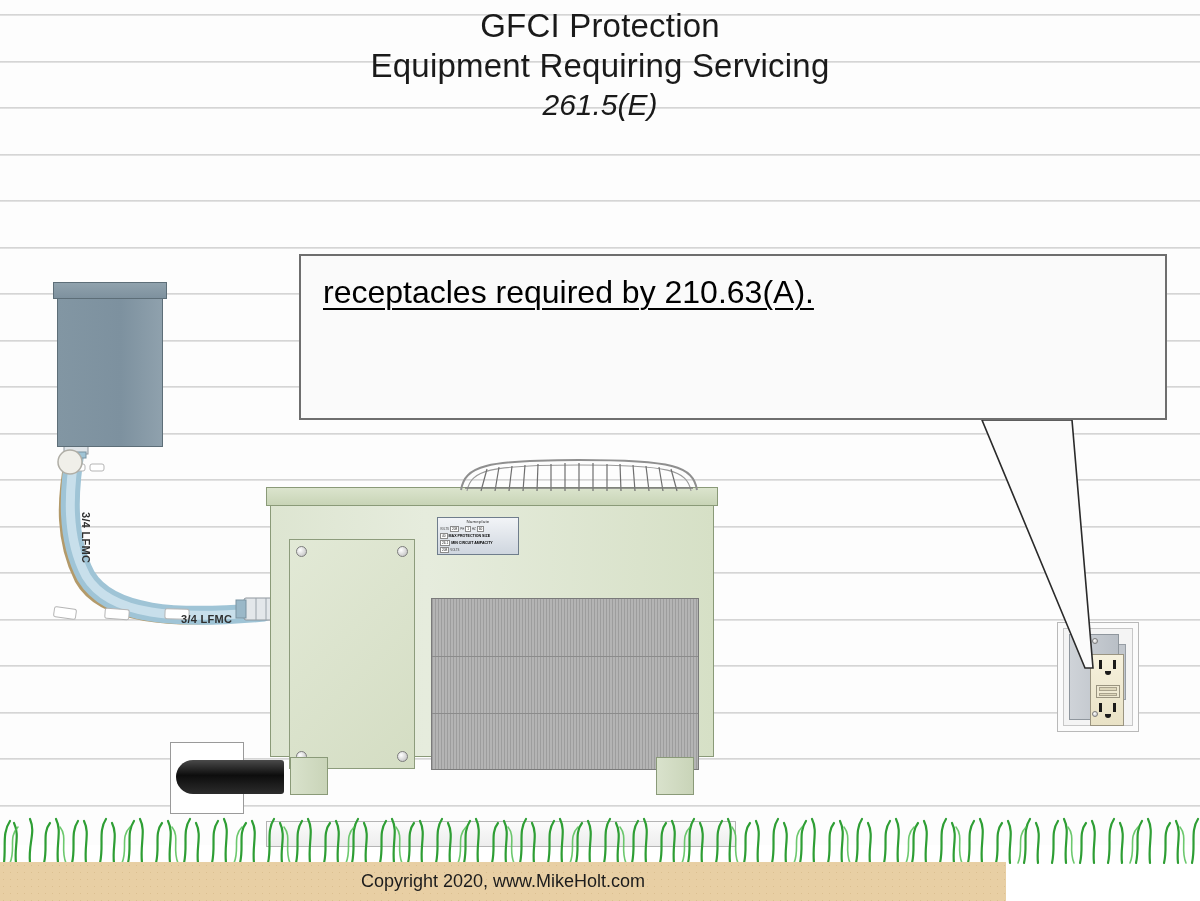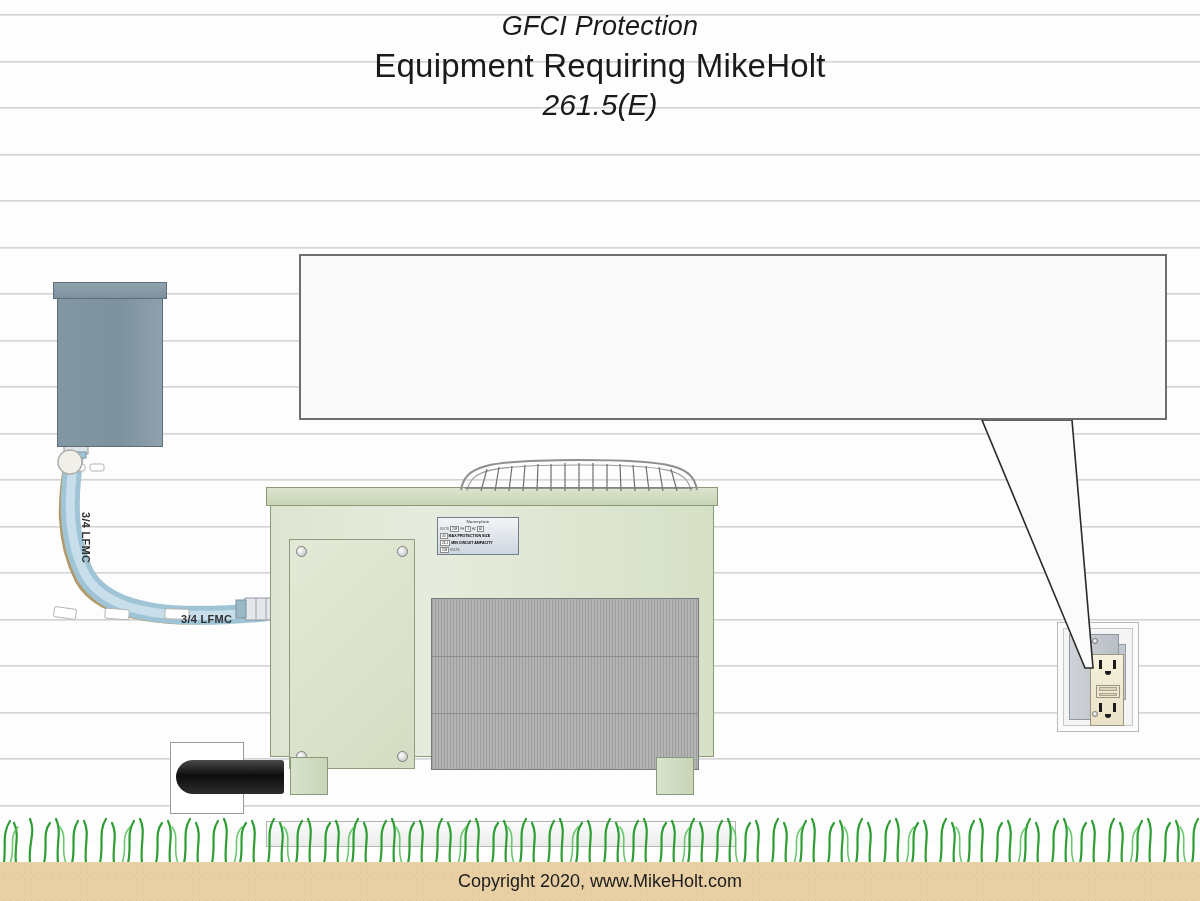--- a/index.html
+++ b/index.html
@@ -9,21 +9,21 @@
 
   
   #wall{position:absolute;left:0;top:0;width:1200px;height:845px;
         background:#fdfdfd;}
   .siding-line{position:absolute;left:0;width:1200px;height:2px;
         background:linear-gradient(to bottom,#cfcfcf,#e8e8e8);}
 
   
   #title{position:absolute;left:0;top:6px;width:1200px;text-align:center;
          color:#1a1a1a;z-index:30;pointer-events:none;}
-  #title .t1{font-size:27px;line-height:40px;letter-spacing:.2px;font-style:italic;}
+  #title .t1{font-size:33px;line-height:40px;letter-spacing:.2px;}
   #title .t2{font-size:33px;line-height:40px;letter-spacing:.2px;}
   #title .t3{font-size:30px;line-height:38px;font-style:italic;}
 
   
   #pointer{position:absolute;left:0;top:0;width:1200px;height:901px;z-index:18;}
   #callout{position:absolute;left:299px;top:254px;width:868px;height:166px;
            background:#fafafa;border:2px solid #6e6e6e;z-index:20;
            box-sizing:border-box;padding:14px 18px 0 22px;}
   #callout .ln{font-size:32px;line-height:45px;color:#000;
                text-decoration:underline;text-underline-offset:5px;
@@ -81,21 +81,21 @@
      border-radius:17px 3px 3px 17px;}
   #pipebox{position:absolute;left:170px;top:742px;width:72px;height:70px;
      border:1px solid #9a9a9a;z-index:11;background:#fff;}
 
   
   #pad{position:absolute;left:266px;top:821px;width:470px;height:26px;z-index:10;
      background:linear-gradient(to bottom,#fbfbfb,#ededed);border:1px solid #b4b4b4;box-sizing:border-box;}
 
   
   #grass{position:absolute;left:0;top:803px;width:1200px;height:62px;z-index:15;}
-  #footer{position:absolute;left:0;top:862px;width:1200px;height:39px;z-index:25;
+  #footer{position:absolute;left:0;top:862px;width:1006px;height:39px;z-index:25;
      background:#e8cfa4;}
   #footer .fbg{position:absolute;inset:0;
      background-image:radial-gradient(#d7b98a 0.7px,transparent 0.8px);
      background-size:7px 7px;opacity:.75;}
   #footer .ftxt{position:relative;text-align:center;font-size:18px;line-height:39px;color:#1c1c1c;}
 
   
   #recep{position:absolute;left:1057px;top:622px;width:82px;height:110px;z-index:14;}
   #recep .plate-out{position:absolute;left:0;top:0;width:82px;height:110px;
      background:#fbfbfb;border:1px solid #b9b9b9;box-sizing:border-box;}
@@ -135,29 +135,30 @@
       <div class="siding-line" style="top: 572px;"></div>
       <div class="siding-line" style="top: 618.5px;"></div>
       <div class="siding-line" style="top: 665px;"></div>
       <div class="siding-line" style="top: 711.5px;"></div>
       <div class="siding-line" style="top: 758px;"></div>
       <div class="siding-line" style="top: 804.5px;"></div>
     </div>
 
   <div id="title">
     <div class="t1">GFCI Protection</div>
-    <div class="t2">Equipment Requiring MikeHolt</div>
+    <div class="t2">Equipment Requiring Servicing</div>
     <div class="t3">261.5(E)</div>
   </div>
 
   <svg id="pointer" viewBox="0 0 1200 901" preserveAspectRatio="none">
     <polygon points="982,420 1072,420 1093,668 1085,668" fill="#fbfbfb" stroke="#2a2a2a" stroke-width="1.6"></polygon>
   </svg>
 
   <div id="callout">
+    <div class="ln">receptacles required by 210.63(A).</div>
   </div>
 
   <div id="disc">
     <div class="lid"></div>
     <div class="body"></div>
   </div>
 
   <svg id="whip" viewBox="0 0 300 230" preserveAspectRatio="none">
 
     <path d="M68,28 C60,70 58,110 78,150 C100,190 170,198 270,186" fill="none" stroke="#b39a6a" stroke-width="7" stroke-linecap="round"></path>

